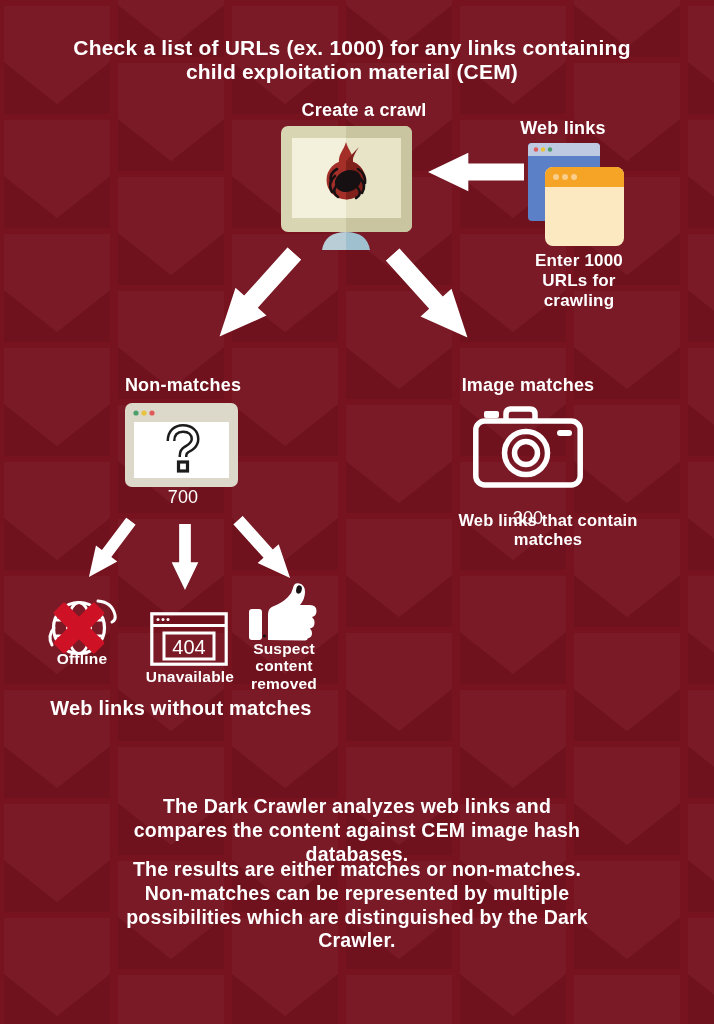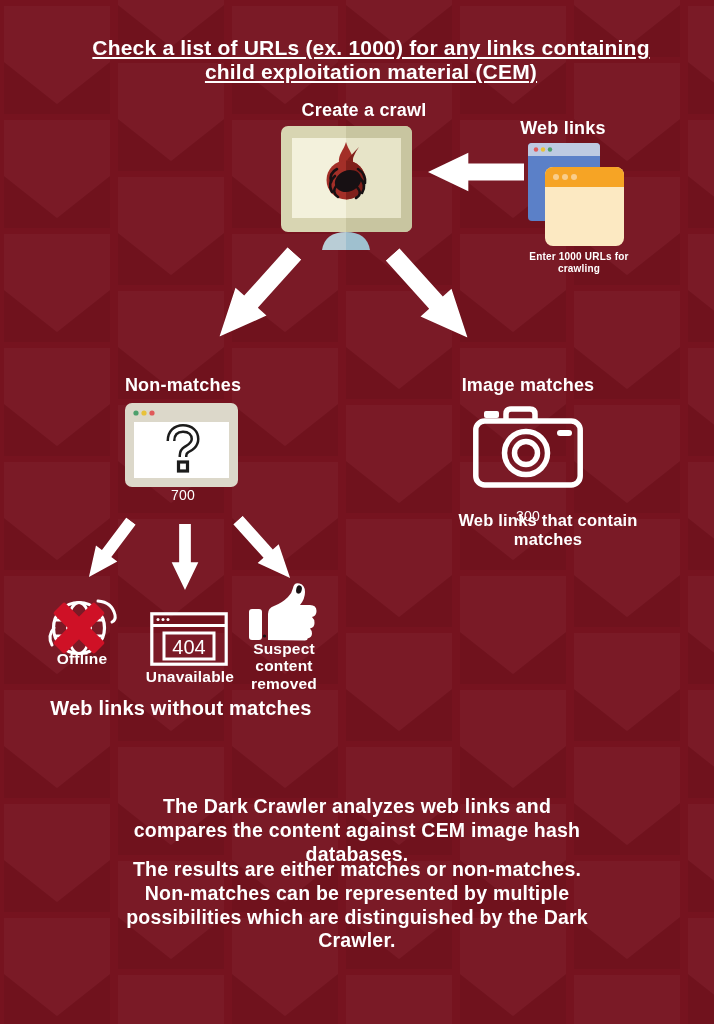--- a/index.html
+++ b/index.html
@@ -7,22 +7,22 @@
     position:relative;width:714px;height:1024px;overflow:hidden;
     background:var(--background,#76131f);
     font-family:"Liberation Sans",sans-serif;
     color:var(--text,#ffffff);
   }
   .bg{position:absolute;left:0;top:0;}
   .abs{position:absolute;}
   .txt{position:absolute;text-align:center;color:var(--text,#fff);line-height:1.16;letter-spacing:.2px;}
   .title{font-size:21px;font-weight:700;line-height:1.12;}
   .lbl{font-size:18px;font-weight:700;}
-  .cap{font-size:10px;font-weight:700;line-height:1.18;}
-  .count{font-size:14px;font-weight:400;}
+  .cap{font-size:17px;font-weight:700;line-height:1.18;}
+  .count{font-size:18px;font-weight:400;}
   .outcome-lbl{font-size:15.5px;font-weight:700;line-height:1.12;}
   .big-lbl{font-size:20px;font-weight:700;}
   .para{font-size:19.5px;font-weight:700;line-height:1.22;}
   .arrow{position:absolute;}
   .arrow svg{display:block;width:100%;height:100%;}
 </style>
 </head>
 <body>
 
 <div class="canvas">
@@ -34,21 +34,21 @@
         <polygon points="4,62 57,104 110,62 110,114 4,114" fill="rgba(0,0,0,0.055)"></polygon>
         <polygon points="118,63 224,63 224,119 171,161 118,119" fill="rgba(255,255,255,0.032)"></polygon>
         <polygon points="118,-51 224,-51 224,5 171,47 118,5" fill="rgba(255,255,255,0.032)"></polygon>
         <polygon points="118,5 171,47 224,5 224,57 118,57" fill="rgba(0,0,0,0.055)"></polygon>
       </pattern>
     </defs>
     <rect width="714" height="1024" style="fill:var(--background,#76131f)"></rect>
     <rect width="714" height="1024" fill="url(#facets)"></rect>
   </svg>
 
-  <div class="txt title" style="left:71px;top:36px;width:600px;text-decoration:underline;">Check a list of URLs (ex. 1000) for any links containing child exploitation material (CEM)</div>
+  <div class="txt title" style="left:52px;top:36px;width:600px;">Check a list of URLs (ex. 1000) for any links containing child exploitation material (CEM)</div>
 
   <div class="txt lbl" style="left:264px;top:100px;width:200px;">Create a crawl</div>
 
   <svg class="abs" style="left:281px;top:126px;" width="131" height="126" viewBox="0 0 131 126">
     <rect x="0" y="0" width="131" height="106" rx="7" style="fill:var(--monitor-body)"></rect>
     <path d="M65 0 h59 a7 7 0 0 1 7 7 v92 a7 7 0 0 1 -7 7 h-59 z" style="fill:var(--monitor-body-dark)"></path>
     <rect x="11" y="12" width="109" height="80" style="fill:var(--monitor-screen)"></rect>
     <rect x="65" y="12" width="55" height="80" style="fill:var(--monitor-screen-dark)"></rect>
     <path d="M41 124 Q44 106 65 106 L65 124 Z" style="fill:var(--monitor-stand)"></path>
     <path d="M65 106 Q86 106 89 124 L65 124 Z" style="fill:var(--monitor-stand-dark)"></path>

